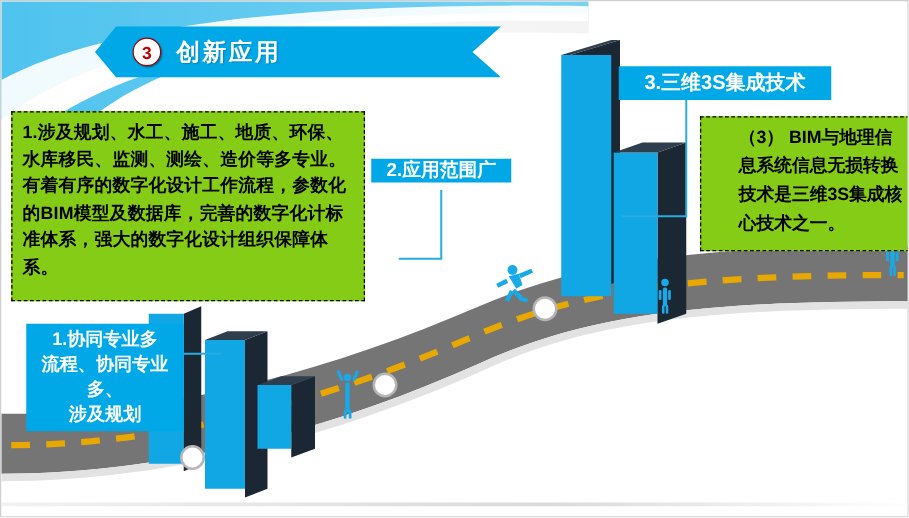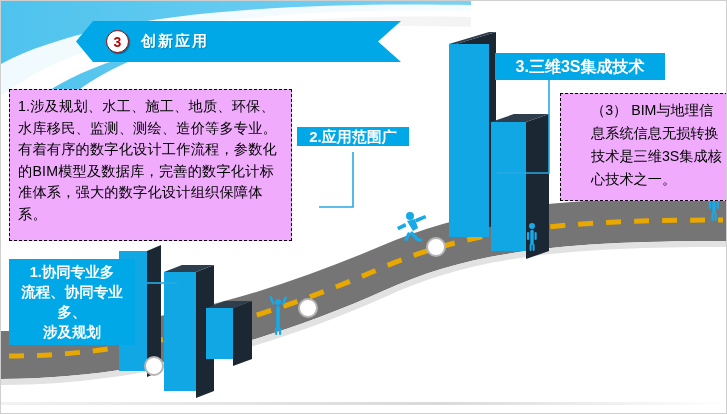--- a/index.html
+++ b/index.html
@@ -33,33 +33,33 @@
     margin-left:30px;
     width:21px;height:21px;border-radius:50%;
     background:#ffffff;color:#c00000;
     border:1.5px solid #9d0000;
     font-size:14px;font-weight:bold;
     display:flex;align-items:center;justify-content:center;
     box-shadow:1px 1px 1px rgba(0,0,0,.35);
     flex:0 0 auto;
   }
   #banner .btitle{
-    margin-left:12px;color:#ffffff;font-size:15px;font-weight:bold;
+    margin-left:12px;color:#ffffff;font-size:19px;font-weight:bold;
     letter-spacing:2px;
     text-shadow:1px 1px 1px rgba(0,0,0,.18);
     white-space:nowrap;
   }
   
   .dashbox{
     position:absolute;
     border:1.6px dashed #000000;
-    background:#f0abfc;
+    background:#84cc16;
     box-sizing:border-box;
     color:#000000;
-    font-weight:normal;
+    font-weight:bold;
   }
   #leftbox{
     left:8px;top:88px;width:283px;height:152px;
     padding:6px 7px 4px 8px;
     font-size:14.2px;line-height:21.5px;
     letter-spacing:.2px;
   }
   #rightbox{
     left:549px;top:92px;width:173px;height:108px;
     padding:5px 6px 2px 8px;
@@ -69,21 +69,21 @@
   
   .bluelabel{
     position:absolute;
     background:#00a8e8;
     color:#ffffff;font-weight:bold;
     display:flex;align-items:center;justify-content:center;
     text-align:center;
     box-sizing:border-box;
     line-height:20px;
   }
-  #label1{left:8px;top:258px;width:126px;height:86px;font-size:14.5px;
+  #label1{left:20px;top:258px;width:126px;height:86px;font-size:14.5px;
           padding:5px 0;flex-direction:column;}
   #label2{left:296px;top:126px;width:112px;height:19px;font-size:15px;}
   #label3{left:494px;top:52px;width:170px;height:27px;font-size:16px;}
   
   #baseline{position:absolute;left:0;bottom:8px;width:727px;height:3px;
             background:linear-gradient(to right,#f2f2f2,#d9d9d9 60%,#ffffff);}
 </style>
 </head>
 <body>
 

